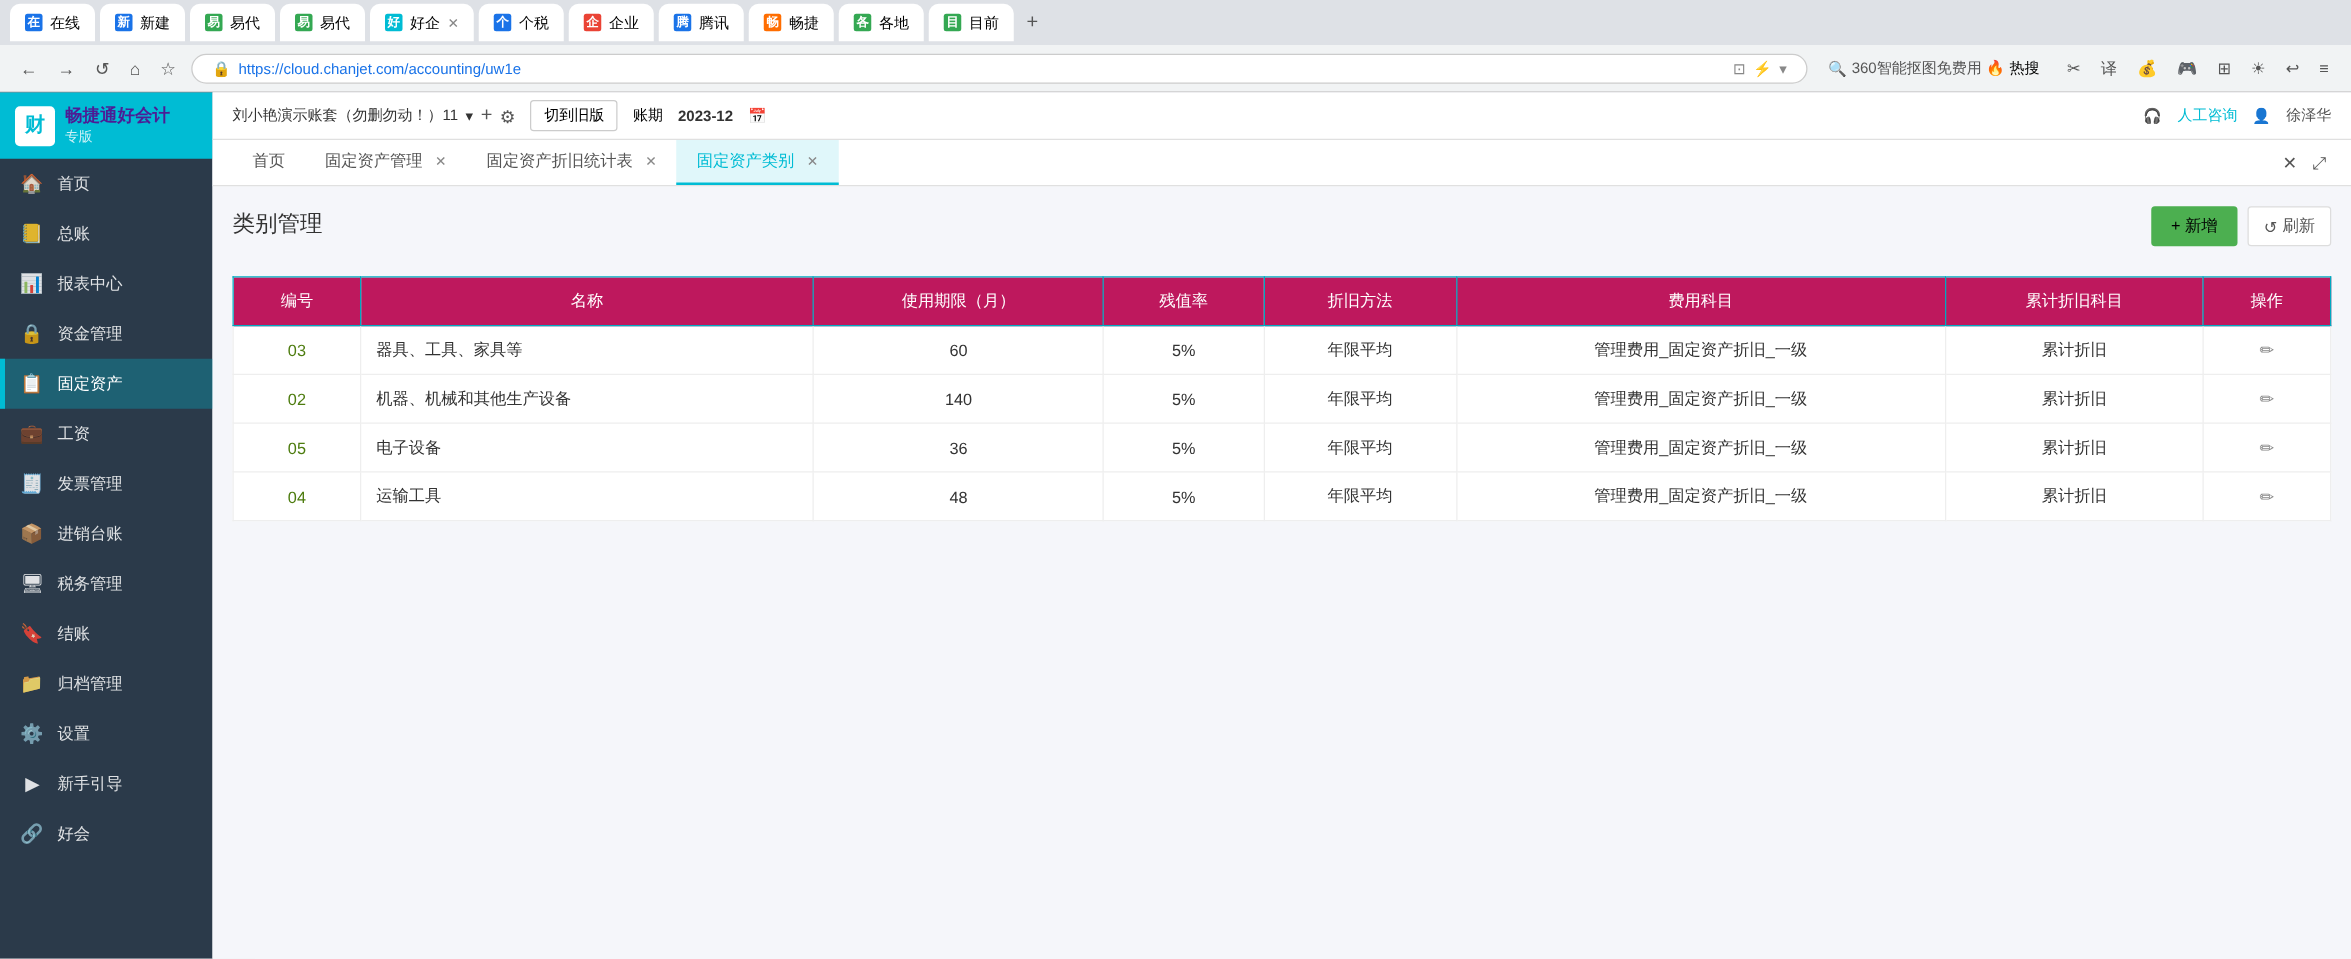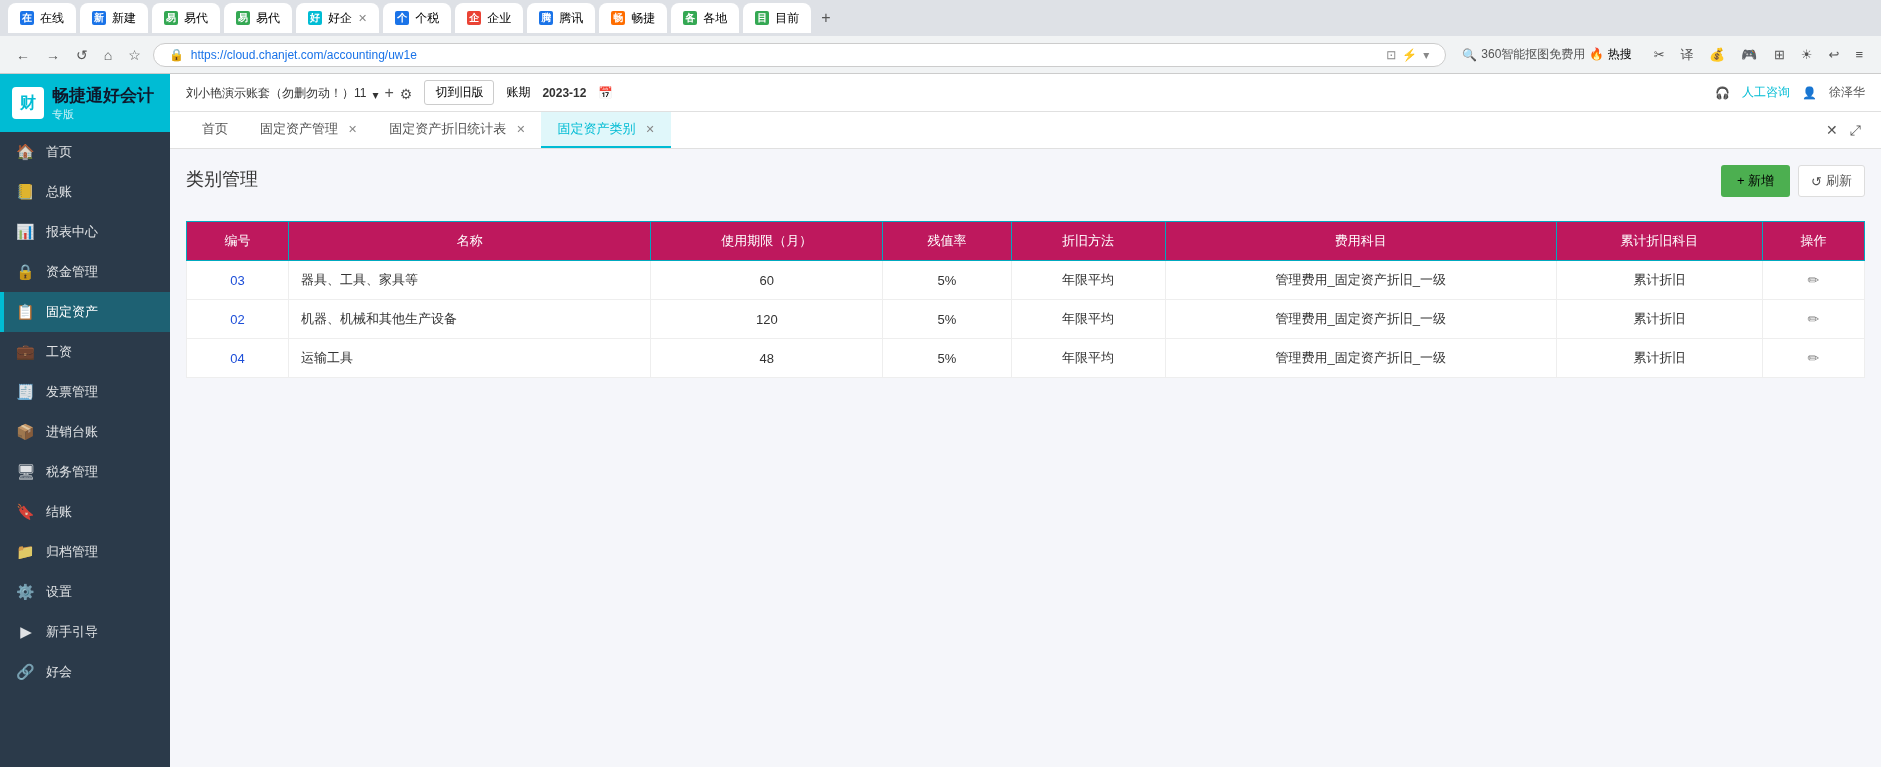--- a/index.html
+++ b/index.html
@@ -35,21 +35,21 @@
     .sidebar-logo { background: #00bcd4; padding: 10px 12px; display: flex; align-items: center; gap: 8px; }
     .sidebar-item { display: flex; align-items: center; gap: 10px; padding: 10px 16px; cursor: pointer; color: rgba(255,255,255,0.85); font-size: 13px; transition: background 0.2s; }
     .sidebar-item.active { background: rgba(0,188,212,0.3); color: #fff; }
     .sidebar-icon { width: 20px; height: 20px; display: flex; align-items: center; justify-content: center; font-size: 15px; }
 
     
     .main-content { flex: 1; display: flex; flex-direction: column; background: #f5f6fa; overflow: hidden; }
 
     
     .top-bar { background: #fff; padding: 6px 16px; display: flex; align-items: center; gap: 12px; border-bottom: 1px solid #e0e0e0; font-size: 12px; }
-    .user-info { display: flex; align-items: flex-end; gap: 6px; color: #333; }
+    .user-info { display: flex; align-items: center; gap: 6px; color: #333; }
     .btn-switch { border: 1px solid #ccc; background: #fff; padding: 3px 10px; border-radius: 3px; cursor: pointer; font-size: 12px; }
     .top-right { margin-left: auto; display: flex; align-items: center; gap: 12px; font-size: 12px; color: #555; }
 
     
     .tab-bar { background: #fff; display: flex; align-items: center; border-bottom: 1px solid #e0e0e0; padding: 0 16px; gap: 0; }
     .page-tab { padding: 8px 16px; font-size: 13px; cursor: pointer; color: #555; border-bottom: 2px solid transparent; display: flex; align-items: center; gap: 6px; white-space: nowrap; }
     .page-tab.active { color: #00bcd4; border-bottom: 2px solid #00bcd4; background: #e0f7fa; }
     .page-tab .close-btn { font-size: 11px; color: #888; margin-left: 4px; }
     .tab-bar-actions { margin-left: auto; display: flex; gap: 4px; }
     .tab-action-btn { background: none; border: none; cursor: pointer; font-size: 14px; color: #555; padding: 4px; }
@@ -62,21 +62,21 @@
     .action-bar { display: flex; justify-content: flex-end; gap: 8px; margin-bottom: 12px; }
     .btn-add { background: #4caf50; color: #000000; border: none; padding: 6px 16px; border-radius: 3px; cursor: pointer; font-size: 13px; display: flex; align-items: center; gap: 4px; }
     .btn-refresh { background: #fff; color: #555; border: 1px solid #ddd; padding: 6px 12px; border-radius: 3px; cursor: pointer; font-size: 13px; display: flex; align-items: center; gap: 4px; }
 
     
     .data-table { width: 100%; border-collapse: collapse; background: #fff; }
     .data-table thead tr { background: #be185d; color: #fff; }
     .data-table thead th { padding: 10px 12px; text-align: center; font-weight: normal; font-size: 13px; border: 1px solid #00a9c0; }
     .data-table tbody tr { border-bottom: 1px solid #eee; }
     .data-table tbody td { padding: 10px 12px; text-align: center; font-size: 13px; color: #333; border: 1px solid #eee; }
-    .data-table tbody td.code { color: #1d4ed8; }
+    .data-table tbody td.code { color: #4d7c0f; }
     .data-table tbody td.name { text-align: left; }
     .edit-icon { color: #888; cursor: pointer; font-size: 14px; }
 
     .header-row { display: flex; align-items: center; justify-content: space-between; margin-bottom: 12px; }
   </style>
 </head>
 <body>
 
 <div class="browser-chrome">
   <div class="browser-tab">
@@ -156,21 +156,21 @@
     <button class="toolbar-icon-btn">≡</button>
   </div>
 </div>
 
 <div class="app-layout">
 
   <div class="sidebar">
     <div class="sidebar-logo">
       <div style="width:32px;height:32px;background:#fff;border-radius:4px;display:flex;align-items:center;justify-content:center;color:#00bcd4;font-weight:bold;font-size:16px;">财</div>
       <div>
-        <div style="font-size:17px;font-weight:bold;color:#0f172a;">畅捷通好会计</div>
+        <div style="font-size:14px;font-weight:bold;color:#4c1d95;">畅捷通好会计</div>
         <div style="font-size:11px;color:rgba(255,255,255,0.8);">专版</div>
       </div>
     </div>
 
     <div class="sidebar-item">
       <span class="sidebar-icon">🏠</span>
       <span>首页</span>
     </div>
     <div class="sidebar-item">
       <span class="sidebar-icon">📒</span>
@@ -302,21 +302,31 @@
       <td>60</td>
       <td>5%</td>
       <td>年限平均</td>
       <td>管理费用_固定资产折旧_一级</td>
       <td>累计折旧</td>
       <td><span class="edit-icon">✏</span></td>
     </tr>
             <tr>
       <td class="code">02</td>
       <td class="name">机器、机械和其他生产设备</td>
-      <td>120</td>
+      <td>140</td>
+      <td>5%</td>
+      <td>年限平均</td>
+      <td>管理费用_固定资产折旧_一级</td>
+      <td>累计折旧</td>
+      <td><span class="edit-icon">✏</span></td>
+    </tr>
+            <tr>
+      <td class="code">05</td>
+      <td class="name">电子设备</td>
+      <td>36</td>
       <td>5%</td>
       <td>年限平均</td>
       <td>管理费用_固定资产折旧_一级</td>
       <td>累计折旧</td>
       <td><span class="edit-icon">✏</span></td>
     </tr>
             <tr>
       <td class="code">04</td>
       <td class="name">运输工具</td>
       <td>48</td>

